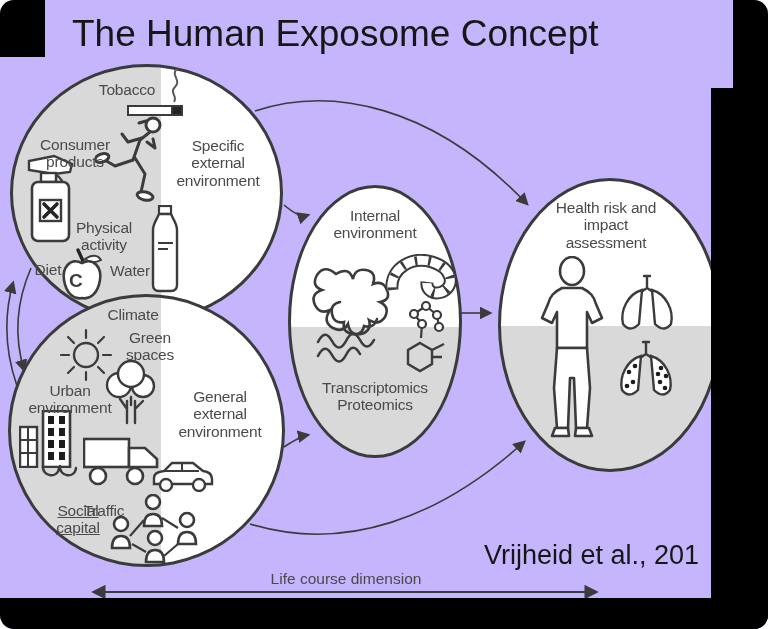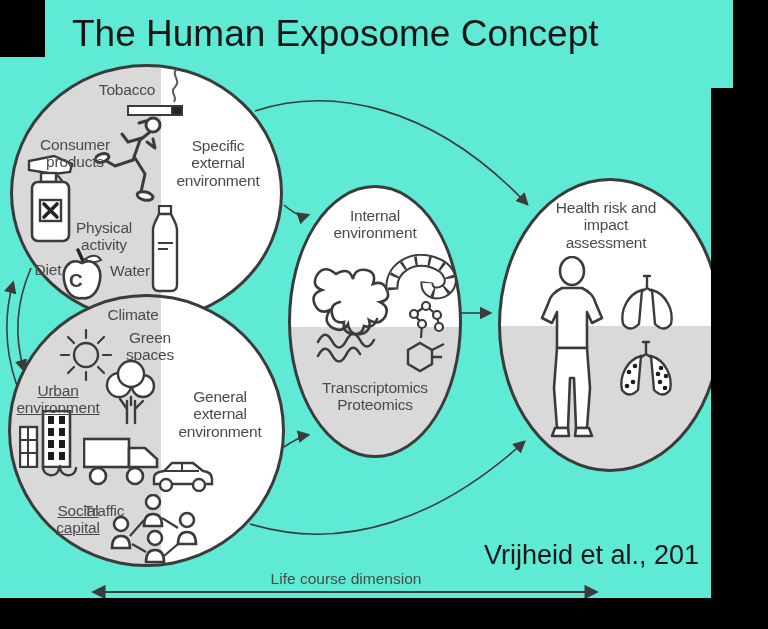--- a/index.html
+++ b/index.html
@@ -1,17 +1,17 @@
 <!DOCTYPE html>
 <html><head>
 <meta charset="utf-8">
 <style>
   html,body{margin:0;padding:0;background:#fff;}
-  #canvas{position:relative;width:768px;height:629px;background:#5eead4;overflow:hidden;
-          font-family:"Liberation Sans",sans-serif;}
+  #canvas{position:relative;width:768px;height:629px;background:#c4b5fd;overflow:hidden;
+          font-family:"Liberation Sans",sans-serif;border-radius:14px;}
   .mask{position:absolute;background:#000;z-index:40;}
   .circle{position:absolute;border:3px solid #3b3b3b;border-radius:50%;box-sizing:border-box;z-index:2;}
   .lbl{position:absolute;color:#4a4a4a;font-size:15.5px;line-height:1.12;text-align:center;
        letter-spacing:-0.2px;z-index:6;}
   .ic{position:absolute;z-index:5;}
   #title{position:absolute;left:72px;top:13px;font-size:37px;color:#161616;white-space:nowrap;z-index:10;}
   #citation{position:absolute;left:484px;top:540px;font-size:27px;color:#161616;white-space:nowrap;z-index:10;}
   #arrows{position:absolute;left:0;top:0;z-index:8;pointer-events:none;}
   #lifecourse{position:absolute;left:258px;top:570px;width:176px;text-align:center;
               color:#4a4a4a;font-size:15.5px;z-index:6;}
@@ -96,21 +96,21 @@
     <g fill="#fff" stroke="#3b3b3b" stroke-width="2.4">
       <circle cx="19" cy="28" r="12"></circle>
       <circle cx="43" cy="29" r="11"></circle>
       <circle cx="31" cy="17" r="13"></circle>
     </g>
     <g stroke="#3b3b3b" stroke-width="2.4" fill="none" stroke-linecap="round">
       <path d="M27,44 V66 M35,44 V66 M27,52 L20,42 M35,52 L43,44 M31,48 V40"></path>
     </g>
   </svg>
 
-  <div class="lbl" style="left:12px;top:382px;width:92px;text-decoration:underline;">Urban environment</div>
+  <div class="lbl" style="left:24px;top:382px;width:92px;">Urban environment</div>
   <svg class="ic" style="left:19px;top:410px;" width="58" height="58" viewBox="0 0 58 58">
     <rect x="1" y="17" width="17" height="40" fill="#fff" stroke="#3b3b3b" stroke-width="2.4"></rect>
     <path d="M1,30 H18 M1,43 H18 M9,17 V57" stroke="#3b3b3b" stroke-width="2" fill="none"></path>
     <rect x="24" y="1" width="27" height="56" fill="#fff" stroke="#3b3b3b" stroke-width="2.6"></rect>
     <g fill="#1c1c1c">
       <rect x="29" y="6" width="6" height="8"></rect>
         <rect x="40" y="6" width="6" height="8"></rect>
       <rect x="29" y="18" width="6" height="8"></rect>
         <rect x="40" y="18" width="6" height="8"></rect>
       <rect x="29" y="30" width="6" height="8"></rect>

